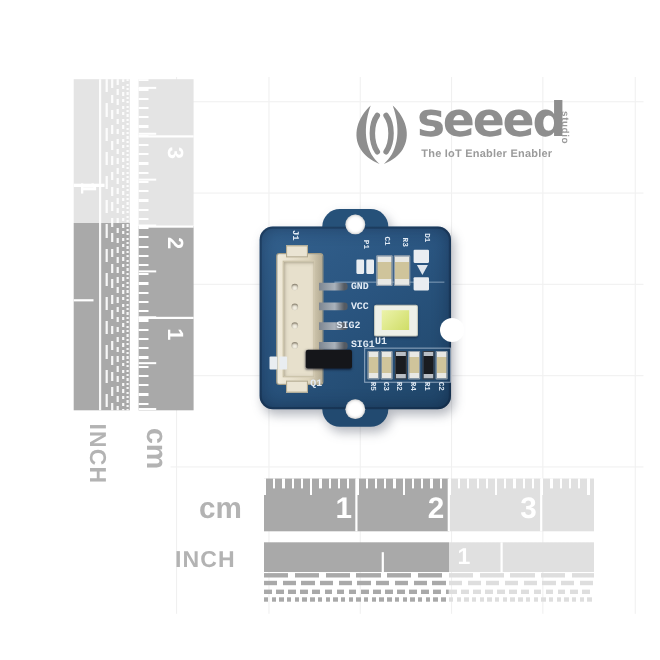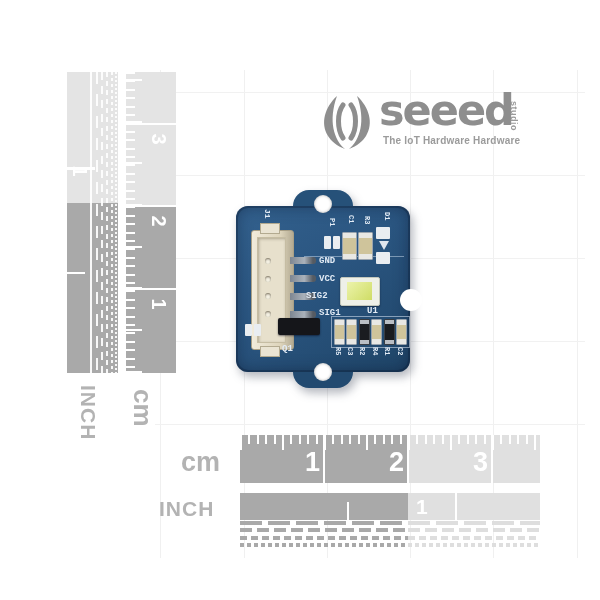--- a/index.html
+++ b/index.html
@@ -201,21 +201,21 @@
 
   <div class="logo">
     <svg width="64" height="56" viewBox="0 0 64 56" style="position:absolute;left:2px;top:3px">
       <path d="M22 1 C10 12 5 28 13 41 C16 46 22 51 30 54 C19 45 13 26 22 1 Z" fill="#8e8e8e"></path>
       <path d="M42 1 C54 12 59 28 51 41 C48 46 42 51 34 54 C45 45 51 26 42 1 Z" fill="#8e8e8e"></path>
       <path d="M28 10 C22 18 22 34 28 43" fill="none" stroke="#8e8e8e" stroke-width="5" stroke-linecap="round"></path>
       <path d="M36 10 C42 18 42 34 36 43" fill="none" stroke="#8e8e8e" stroke-width="5" stroke-linecap="round"></path>
     </svg>
     <span class="logo-brand">seeed</span>
     <span class="logo-sub">studio</span>
-    <span class="logo-tagline">The IoT Hardware Hardware</span>
+    <span class="logo-tagline">The IoT Enabler Enabler</span>
   </div>
 
   <div class="board">
     <div class="board-shape">
       <div class="tab t"></div>
       <div class="tab b"></div>
       <div class="board-main"></div>
     </div>
     <div class="hole" style="top:5px"></div>
     <div class="hole" style="top:173px"></div>
@@ -249,21 +249,21 @@
     <div class="pad" style="left:140px;top:62px;width:14px;height:12px"></div>
     <div class="tri-d1"></div>
     <span class="silk rot" style="left:100px;top:28px;font-size:7px">P1</span>
     <span class="silk rot" style="left:119px;top:25px;font-size:7px">C1</span>
     <span class="silk rot" style="left:135px;top:26px;font-size:7px">R3</span>
     <span class="silk rot" style="left:155px;top:22px;font-size:7px">D1</span>
 
     <div class="u1">
       <div class="u1-core"></div>
     </div>
-    <span class="silk" style="left:131px;top:116px;font-size:9px">U1</span>
+    <span class="silk" style="left:105px;top:116px;font-size:9px">U1</span>
 
     <div class="pad" style="left:9px;top:134px;width:7px;height:12px"></div>
     <div class="pad" style="left:18px;top:134px;width:7px;height:12px"></div>
     <div class="q1"></div>
     <span class="silk" style="left:46px;top:154px;font-size:9px">Q1</span>
 
     <div class="row-box"></div>
     <div class="rcomp tan" style="left:98px"></div>
     <div class="rcomp tan" style="left:110px"></div>
     <div class="rcomp blk" style="left:122.5px"></div>

